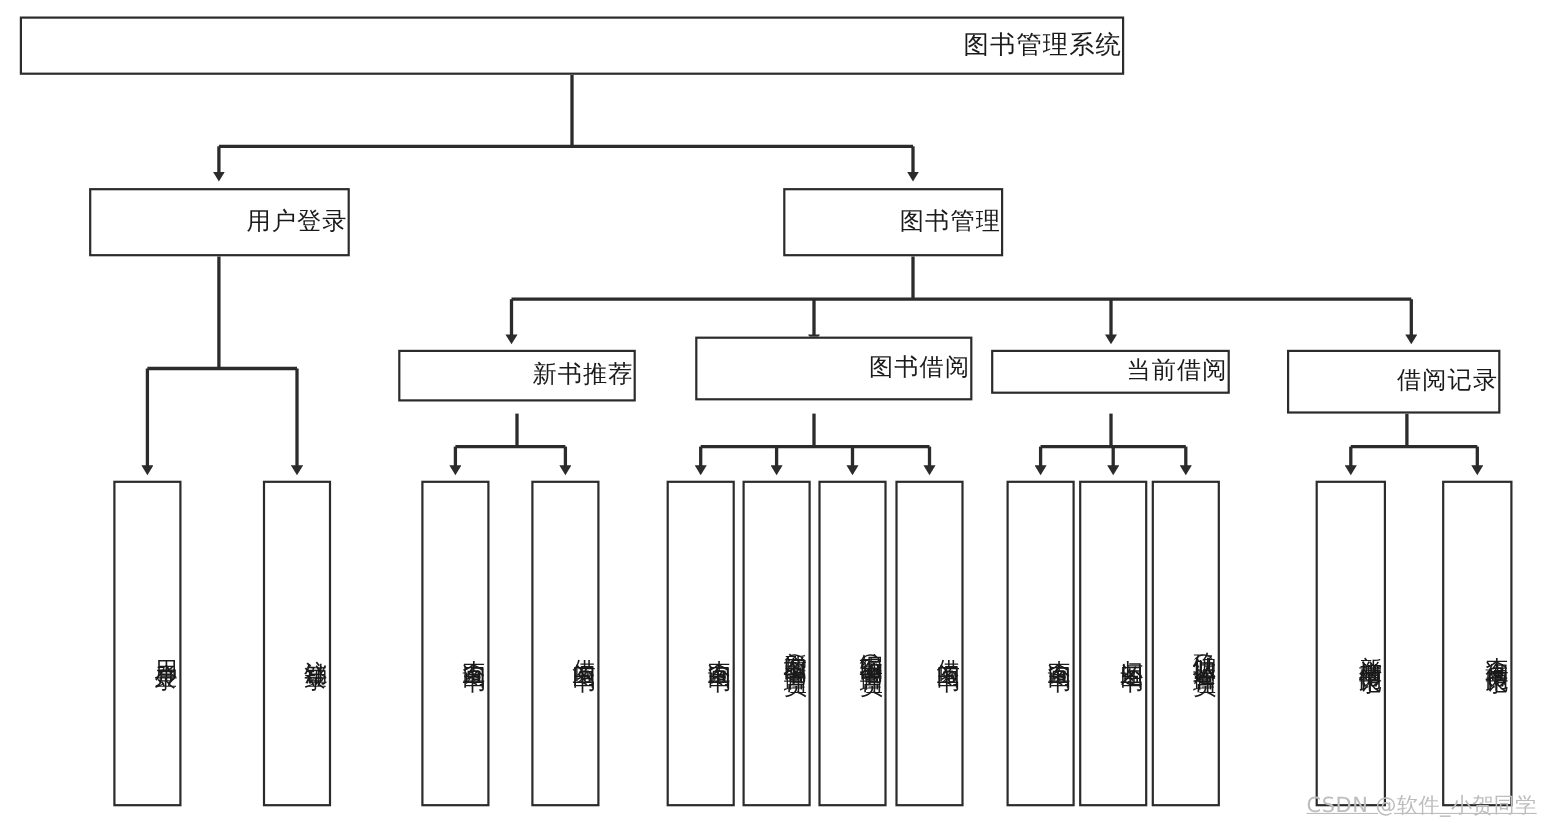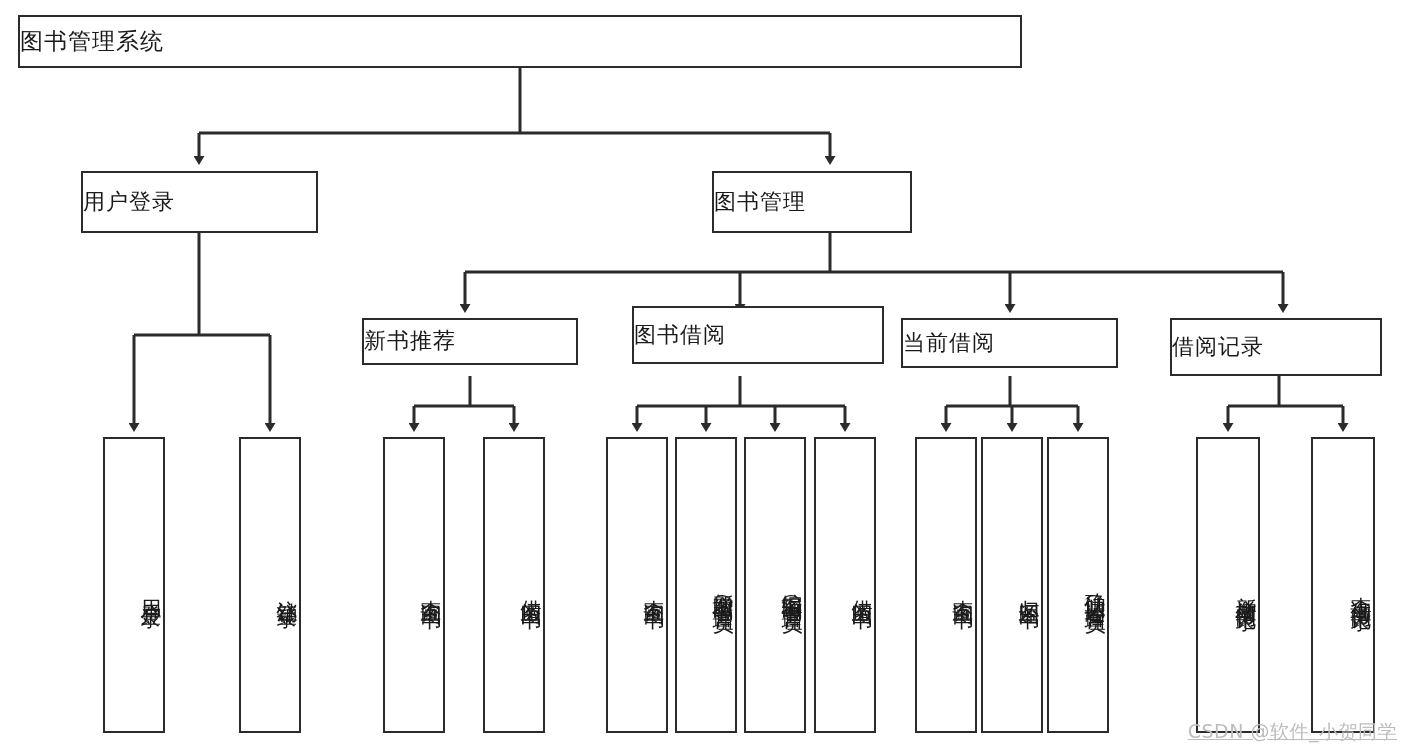--- a/index.html
+++ b/index.html
@@ -22,21 +22,21 @@
     width: 1405px;
     height: 747px;
   }
   .node {
     position: absolute;
     box-sizing: border-box;
     border: 2px solid #2b2b2b;
     background: #ffffff;
     display: flex;
     align-items: center;
-    justify-content: flex-start;
+    justify-content: flex-end;
     color: #1a1a1a;
   }
   .node.horiz {
     font-size: 22px;
     letter-spacing: 1px;
     line-height: 1.2;
   }
   .node.vert {
     writing-mode: vertical-rl;
     text-orientation: upright;
@@ -132,24 +132,24 @@
   <div class="node horiz" style="left:712px; top:171px; width:200px; height:62px;">
     <span>图书管理</span>
   </div>
 
   <div class="node horiz" style="left:362px; top:318px; width:216px; height:47px;">
     <span>新书推荐</span>
   </div>
   <div class="node horiz" style="left:632px; top:306px; width:252px; height:58px;">
     <span>图书借阅</span>
   </div>
-  <div class="node horiz" style="left:901px; top:318px; width:217px; height:50px;">
+  <div class="node horiz" style="left:901px; top:318px; width:217px; height:40px;">
     <span>当前借阅</span>
   </div>
-  <div class="node horiz" style="left:1170px; top:318px; width:212px; height:58px;">
+  <div class="node horiz" style="left:1170px; top:318px; width:194px; height:58px;">
     <span>借阅记录</span>
   </div>
 
   <div class="node vert" style="left:103px; top:437px; width:62px; height:296px;">
     <span class="vlabel">用户登录</span>
   </div>
   <div class="node vert" style="left:239px; top:437px; width:62px; height:296px;">
     <span class="vlabel">注销登录</span>
   </div>
 

